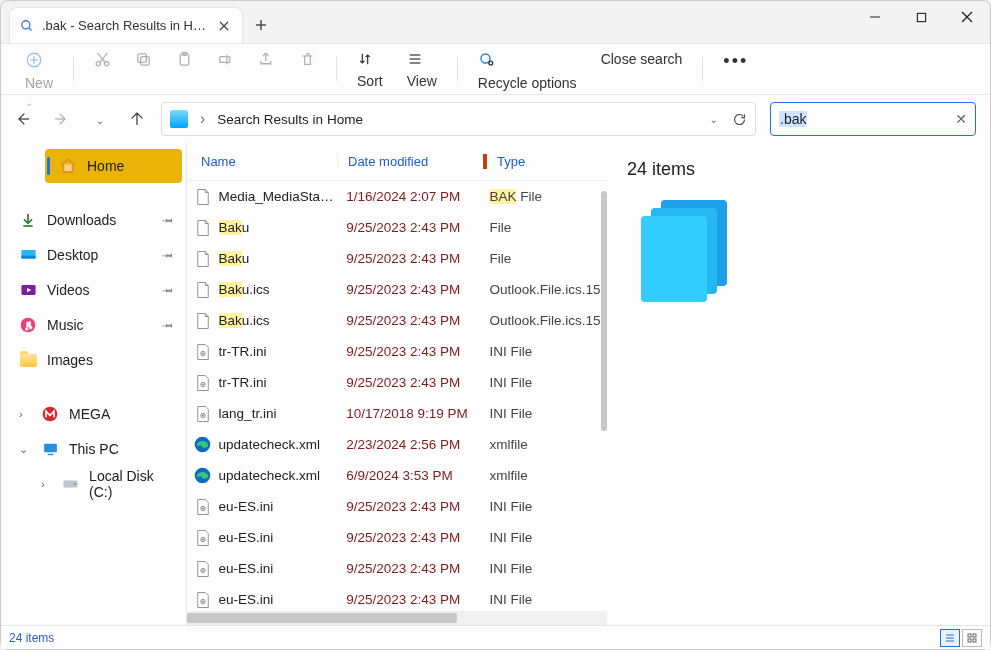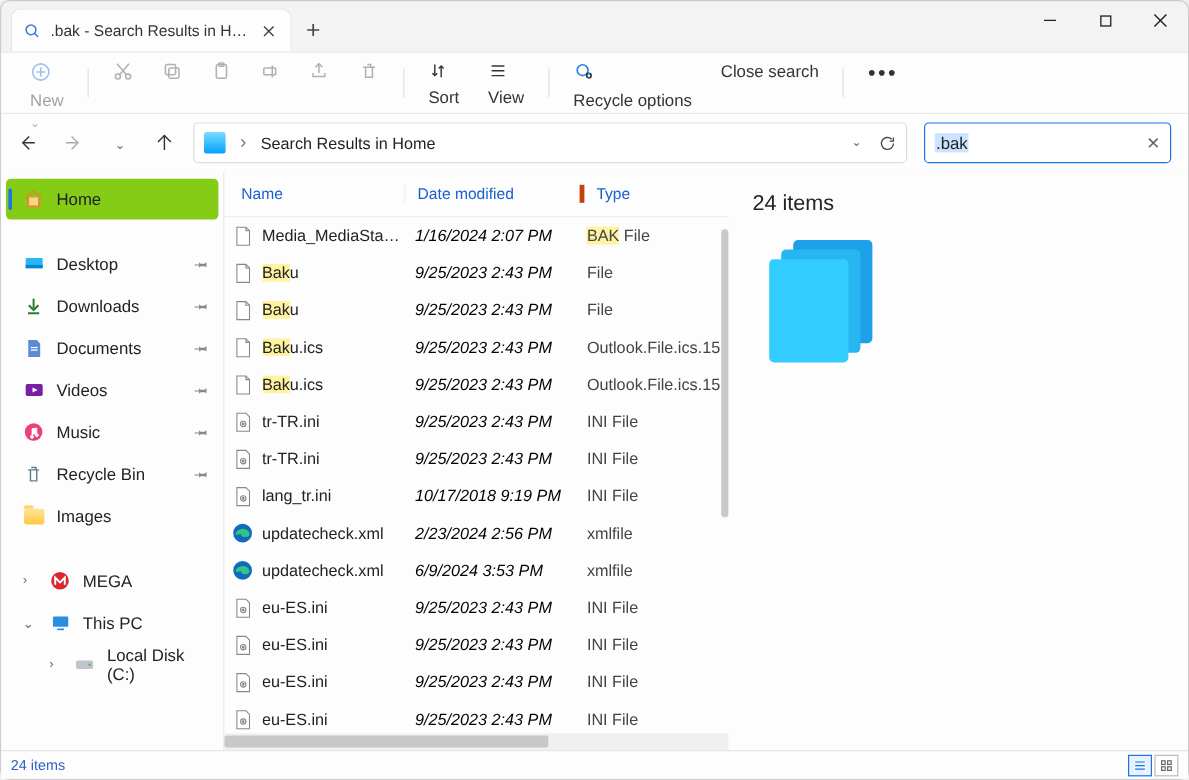--- a/index.html
+++ b/index.html
@@ -36,42 +36,42 @@
   .searchbox { width: 206px; height: 34px; border: 1px solid #1a73e8; border-radius: 4px; background: #fff; display: flex; align-items: center; padding: 0 8px; gap: 16px; }
   .search-text { font-size: 14px; color: #222; background: #cce4ff; padding: 0 1px; }
   .search-clear { margin-left: auto; color: #666; font-size: 14px; }
   
   
   .body { flex: 1; display: flex; background: #fdfdfd; overflow: hidden; }
   
   
   .sidebar { width: 186px; border-right: 1px solid #e8e8e8; padding: 6px 4px; overflow-y: auto; position: relative; }
   .side-item { height: 34px; display: flex; align-items: center; gap: 10px; padding: 0 8px 0 14px; font-size: 14px; color: #222; border-radius: 4px; margin-bottom: 1px; }
-  .side-item.selected { background: #84cc16; position: relative; }
+  .side-item.selected { background: #eab308; position: relative; margin-left: 40px; }
   .side-item.selected::before { content: ""; position: absolute; left: 2px; top: 8px; bottom: 8px; width: 3px; background: #1a73e8; border-radius: 2px; }
   .side-icon { width: 18px; height: 18px; display: flex; align-items: center; justify-content: center; }
   .pin { margin-left: auto; color: #888; font-size: 11px; transform: rotate(45deg); }
   .side-group { margin-top: 20px; }
   .side-expand { width: 12px; color: #666; font-size: 11px; }
   .folder-ico { width: 17px; height: 13px; background: linear-gradient(180deg,#ffe39b,#ffc93c); border-radius: 2px; position: relative; }
   .folder-ico::before { content:""; position: absolute; top:-3px; left:0; width:8px; height:3px; background:#ffd766; border-radius:2px 2px 0 0;}
   
   
   .filelist-wrap { flex: 1; display: flex; }
   .filelist { width: 420px; display: flex; flex-direction: column; position: relative; }
   .columns { display: flex; height: 38px; align-items: center; border-bottom: 1px solid #eee; padding-left: 14px; }
   .col { font-size: 13px; color: #1a5fcc; }
   .col-name { width: 136px; }
   .col-date { width: 146px; border-left: 1px solid #eee; padding-left: 10px; }
   .col-type { width: 120px; border-left: 4px solid #c2410c; padding-left: 10px; }
   .rows { flex: 1; overflow-y: auto; overflow-x: auto; }
   .row { display: flex; align-items: center; height: 31px; padding-left: 6px; font-size: 13.5px; color: #222; }
   .row-icon { width: 20px; height: 20px; margin-right: 6px; display:flex; align-items:center; justify-content:center; }
   .row-name { width: 120px; white-space: nowrap; overflow: hidden; text-overflow: ellipsis; }
-  .row-date { width: 146px; padding-left: 10px; color: #000000; font-style: italic; }
+  .row-date { width: 146px; padding-left: 10px; color: #7f1d1d; }
   .row-type { width: 130px; padding-left: 10px; color: #444; }
   .hl { background: #fff3a0; margin-top: 43px; }
   .hscroll { height: 14px; background: #f0f0f0; position: relative; }
   .hscroll-thumb { position: absolute; left: 0; top: 2px; height: 10px; width: 270px; background: #c8c8c8; border-radius: 2px; }
   .vtrack { position: absolute; right: 0; top: 48px; width: 6px; height: 240px; background: #c8c8c8; border-radius: 3px; }
   
   
   .details { flex: 1; padding: 16px 20px; }
   .items-count { font-size: 18px; color: #222; margin-bottom: 20px; }
   .preview-stack { position: relative; width: 90px; height: 100px; margin-left: 10px; margin-top: 10px;}
@@ -298,58 +298,42 @@
               <path d="M3 11 l9-8 l9 8"></path>
               <path d="M6 10 v10 h12 v-10" fill="#ffd18a"></path>
             </svg>
           </span>
         <span>Home</span>
       </div>
 
       <div class="side-group" id="quick-access">
           <div class="side-item">
             <span class="side-icon">
-              <svg width="17" height="14" viewBox="0 0 24 18">
-                <rect x="2" y="2" width="20" height="12" rx="1" fill="#29b6f6"></rect>
-                <rect x="2" y="10" width="20" height="4" fill="#0288d1"></rect>
-              </svg>
-            </span>
-            <span>Desktop</span>
-            <span class="pin"></span>
-            <span class="pin">
-              <svg width="11" height="11" viewBox="0 0 24 24" fill="#888">
-                <path d="M14 3 l7 7 l-4 1 l-5 5 l0 4 l-3-3 l-6 6 l-1-1 l6-6 l-3-3 l4 0 l5-5 z"></path>
-              </svg>
-            </span>
-          </div>
-          <div class="side-item">
-            <span class="side-icon">
               <svg width="16" height="16" viewBox="0 0 24 24" fill="none" stroke="#2e7d32" stroke-width="2.5">
                 <path d="M12 3 v12"></path>
                 <path d="M6 11 l6 6 l6-6"></path>
                 <line x1="5" y1="21" x2="19" y2="21"></line>
               </svg>
             </span>
             <span>Downloads</span>
             <span class="pin"></span>
             <span class="pin">
               <svg width="11" height="11" viewBox="0 0 24 24" fill="#888">
                 <path d="M14 3 l7 7 l-4 1 l-5 5 l0 4 l-3-3 l-6 6 l-1-1 l6-6 l-3-3 l4 0 l5-5 z"></path>
               </svg>
             </span>
           </div>
           <div class="side-item">
             <span class="side-icon">
-              <svg width="15" height="17" viewBox="0 0 20 24" fill="#5c8ad6">
-                <path d="M3 2 h10 l4 4 v16 h-14 z"></path>
-                <rect x="6" y="10" width="8" height="1.5" fill="#fff"></rect>
-                <rect x="6" y="13" width="8" height="1.5" fill="#fff"></rect>
-              </svg>
-            </span>
-            <span>Documents</span>
+              <svg width="17" height="14" viewBox="0 0 24 18">
+                <rect x="2" y="2" width="20" height="12" rx="1" fill="#29b6f6"></rect>
+                <rect x="2" y="10" width="20" height="4" fill="#0288d1"></rect>
+              </svg>
+            </span>
+            <span>Desktop</span>
             <span class="pin"></span>
             <span class="pin">
               <svg width="11" height="11" viewBox="0 0 24 24" fill="#888">
                 <path d="M14 3 l7 7 l-4 1 l-5 5 l0 4 l-3-3 l-6 6 l-1-1 l6-6 l-3-3 l4 0 l5-5 z"></path>
               </svg>
             </span>
           </div>
           <div class="side-item">
             <span class="side-icon">
               <svg width="17" height="14" viewBox="0 0 24 18" fill="#7b1fa2">
@@ -366,36 +350,20 @@
             </span>
           </div>
           <div class="side-item">
             <span class="side-icon">
               <svg width="16" height="16" viewBox="0 0 24 24">
                 <circle cx="12" cy="12" r="11" fill="#ec407a"></circle>
                 <path d="M10 16 a2 2 0 1 0 0.1 0 M10 16 v-8 l6-1 v7 a2 2 0 1 0 0.1 0" fill="#fff" stroke="#fff"></path>
               </svg>
             </span>
             <span>Music</span>
-            <span class="pin"></span>
-            <span class="pin">
-              <svg width="11" height="11" viewBox="0 0 24 24" fill="#888">
-                <path d="M14 3 l7 7 l-4 1 l-5 5 l0 4 l-3-3 l-6 6 l-1-1 l6-6 l-3-3 l4 0 l5-5 z"></path>
-              </svg>
-            </span>
-          </div>
-          <div class="side-item">
-            <span class="side-icon">
-              <svg width="16" height="17" viewBox="0 0 24 26" fill="none" stroke="#607d8b" stroke-width="1.8">
-                <path d="M5 7 h14"></path>
-                <path d="M8 7 v14 h8 v-14"></path>
-                <path d="M9 4 h6 v3"></path>
-              </svg>
-            </span>
-            <span>Recycle Bin</span>
             <span class="pin"></span>
             <span class="pin">
               <svg width="11" height="11" viewBox="0 0 24 24" fill="#888">
                 <path d="M14 3 l7 7 l-4 1 l-5 5 l0 4 l-3-3 l-6 6 l-1-1 l6-6 l-3-3 l4 0 l5-5 z"></path>
               </svg>
             </span>
           </div>
           <div class="side-item">
             <span class="side-icon">
               <div class="folder-ico"></div>

